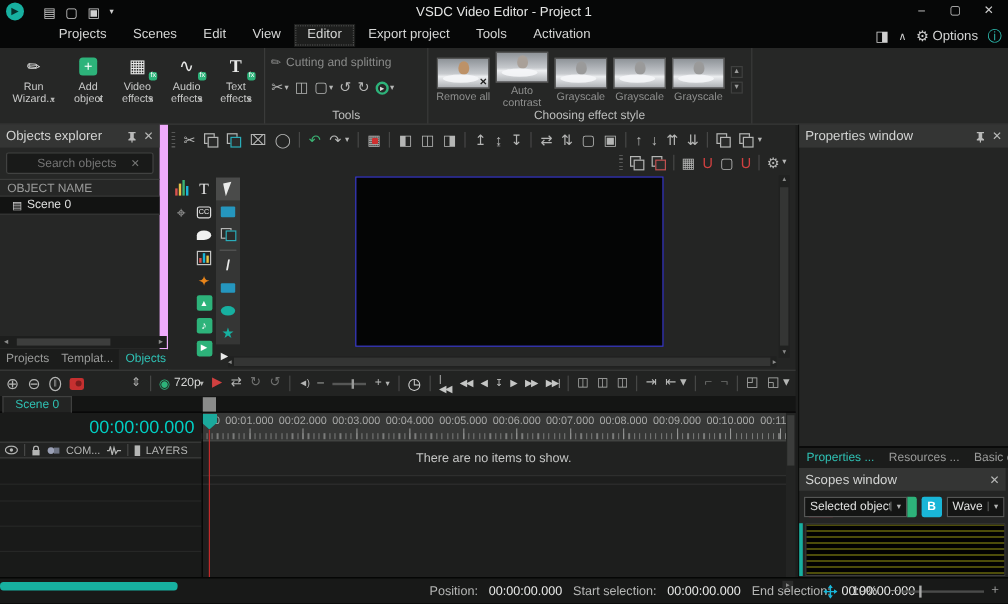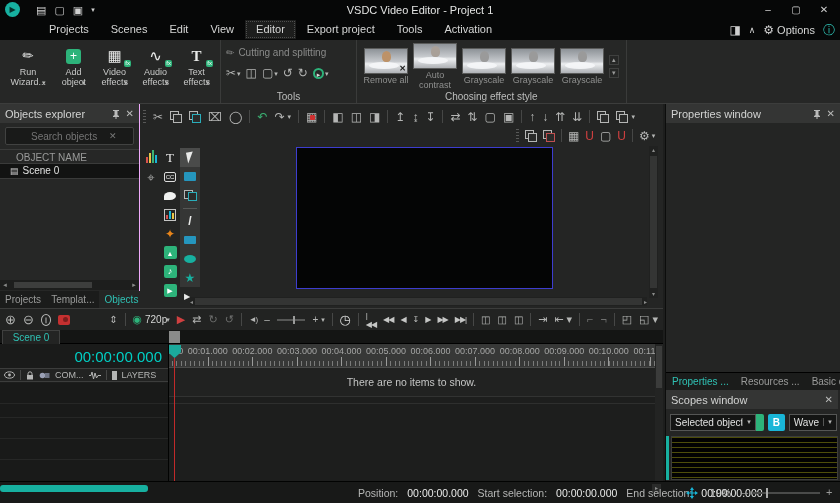--- a/index.html
+++ b/index.html
@@ -50,27 +50,27 @@
   .thumb::before{content:"";position:absolute;left:17px;top:2px;width:9px;height:11px;border-radius:50% 50% 42% 42%;background:#a9a098;}
   .thumb::after{content:"";position:absolute;left:4px;bottom:4px;width:30px;height:7px;border-radius:50%;background:rgba(245,246,248,.9);}
   .v-remove .thumb::before{background:#bd9268;}
   .v-dark .thumb{background:linear-gradient(180deg,#5e6368 0%,#9b9ea2 52%,#dadcdf 62%,#8e9195 100%);}
   .v-dark .thumb::before{background:#5c4a30;}
   .v-gray .thumb::before{background:#9a9a9a;}
   .thumb-x{position:absolute;right:1px;bottom:0;color:#1a1a1a;font-size:8px;font-weight:bold;}
   .qarrows{display:flex;flex-direction:column;gap:3px;justify-content:center;padding:0 2px;}
   .qarrows span{font-size:7px;color:#9a9b9a;border:1px solid #3f403f;padding:0 2px;line-height:8px;}
   
-  .lpanel{left:0;top:104px;width:140px;height:204px;background:#262726;border-right:1px solid #f0abfc;}
+  .lpanel{left:0;top:104px;width:140px;height:204px;background:#262726;border-right:7px solid #f0abfc;}
   .phead{height:19px;background:#343534;display:flex;align-items:center;padding:0 5px;font-size:11px;color:#d2d3d2;}
   .phead .sp{flex:1;}
   .hico{color:#b9bab9;font-size:10px;margin-left:6px;}
   .search{margin:4px 5px;height:18px;background:#191a19;border:1px solid #414241;border-radius:2px;display:flex;align-items:center;padding:0 20px;}
   .search input{flex:1;background:transparent;border:0;outline:0;color:#9a9b9a;font-size:10px;font-family:"Liberation Sans",sans-serif;width:80px;}
-  .colhdr{height:15px;line-height:15px;padding-left:16px;font-size:10px;color:#9a9b9a;border-top:1px solid #3a3b3a;border-bottom:1px solid #3a3b3a;}
+  .colhdr{height:15px;line-height:15px;padding-left:6px;font-size:10px;color:#9a9b9a;border-top:1px solid #3a3b3a;border-bottom:1px solid #3a3b3a;}
   .objrow{height:15px;line-height:14px;background:#121312;border-bottom:1px solid #3a3b3a;color:#e0e1e0;font-size:10px;padding-left:10px;display:flex;align-items:center;gap:4px;}
   .objrow .ic{color:#cfcfcf;font-size:9px;}
   .lscroll{position:absolute;bottom:18px;left:0;width:139px;height:10px;background:#1d1e1d;display:flex;align-items:center;}
   .lscroll .ar{font-size:7px;color:#8a8b8a;width:10px;text-align:center;}
   .lscroll .track{flex:1;height:8px;position:relative;}
   .lscroll .thm{position:absolute;left:4px;top:1px;width:78px;height:6px;background:#3d3e3d;}
   .ltabs{position:absolute;bottom:0;left:0;width:139px;height:17px;background:#1b1c1b;display:flex;}
   .ltab{padding:0 5px;line-height:17px;font-size:10px;color:#9a9b9a;}
   .ltab.active{color:#2fc1b4;background:#242524;}
   

